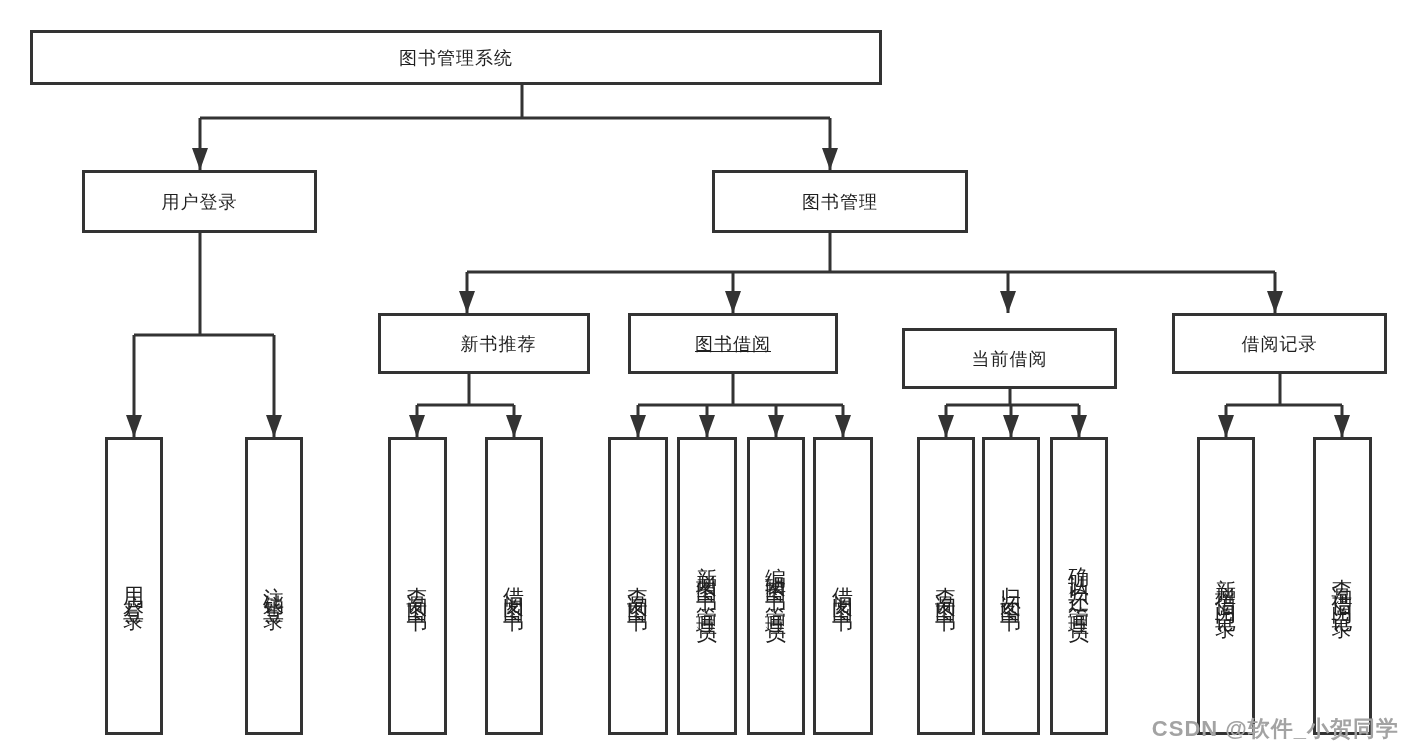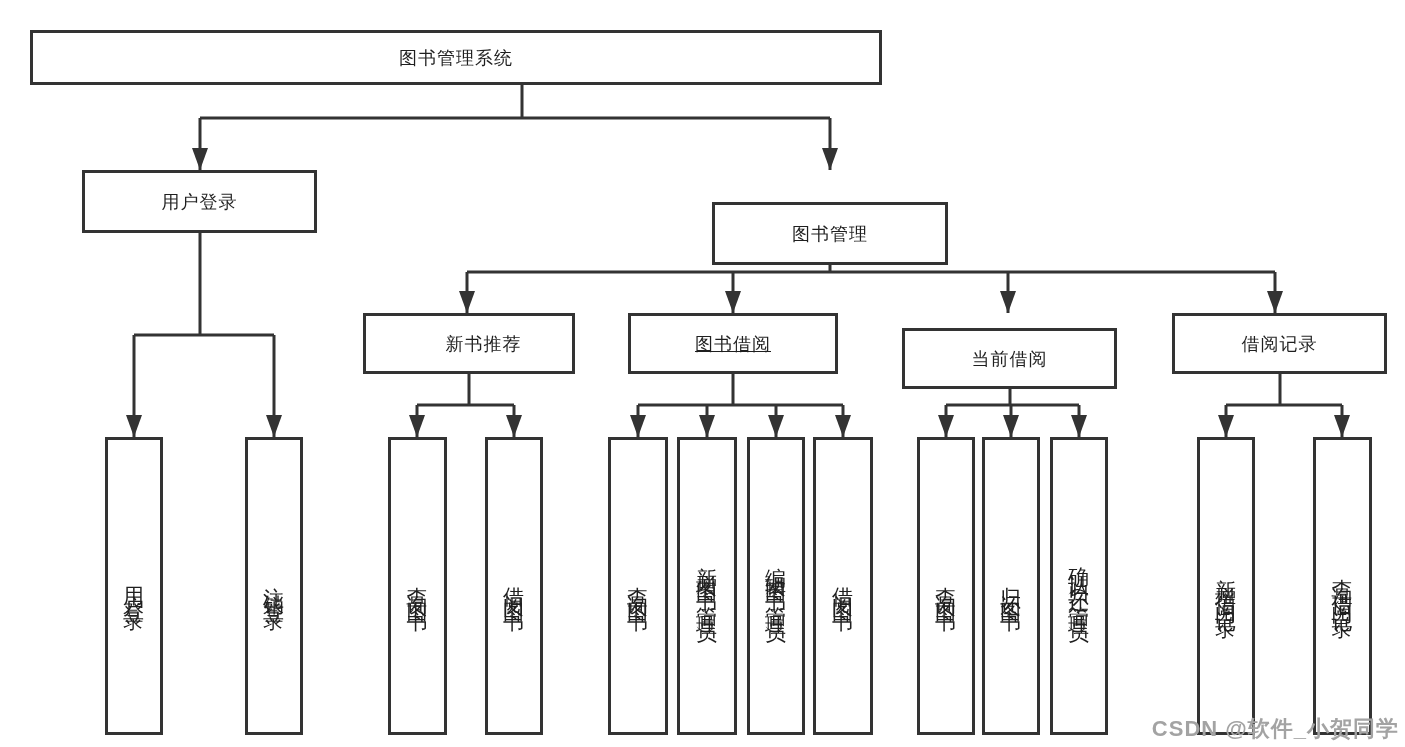--- a/index.html
+++ b/index.html
@@ -92,25 +92,25 @@
     <line x1="1342" y1="405" x2="1342" y2="437" stroke="#333333" stroke-width="3" marker-end="url(#arrow)"></line>
   </svg>
 
   <div class="node hnode" style="left:22px; top:30px; width:852px; height:55px;margin-left:8px;">
     <span>图书管理系统</span>
   </div>
 
   <div class="node hnode" style="left:82px; top:170px; width:235px; height:63px;">
     <span>用户登录</span>
   </div>
-  <div class="node hnode" style="left:712px; top:170px; width:236px; height:63px;margin-top:32px;">
+  <div class="node hnode" style="left:712px; top:170px; width:256px; height:63px;">
     <span>图书管理</span>
   </div>
 
-  <div class="node hnode" style="left:363px; top:313px; width:212px; height:61px;padding-left:29px;">
+  <div class="node hnode" style="left:378px; top:313px; width:212px; height:61px;padding-left:29px;">
     <span>新书推荐</span>
   </div>
   <div class="node hnode" style="left:628px; top:313px; width:210px; height:61px;text-decoration:underline;">
     <span>图书借阅</span>
   </div>
   <div class="node hnode" style="left:902px; top:328px; width:215px; height:61px;">
     <span>当前借阅</span>
   </div>
   <div class="node hnode" style="left:1172px; top:313px; width:215px; height:61px;">
     <span>借阅记录</span>

